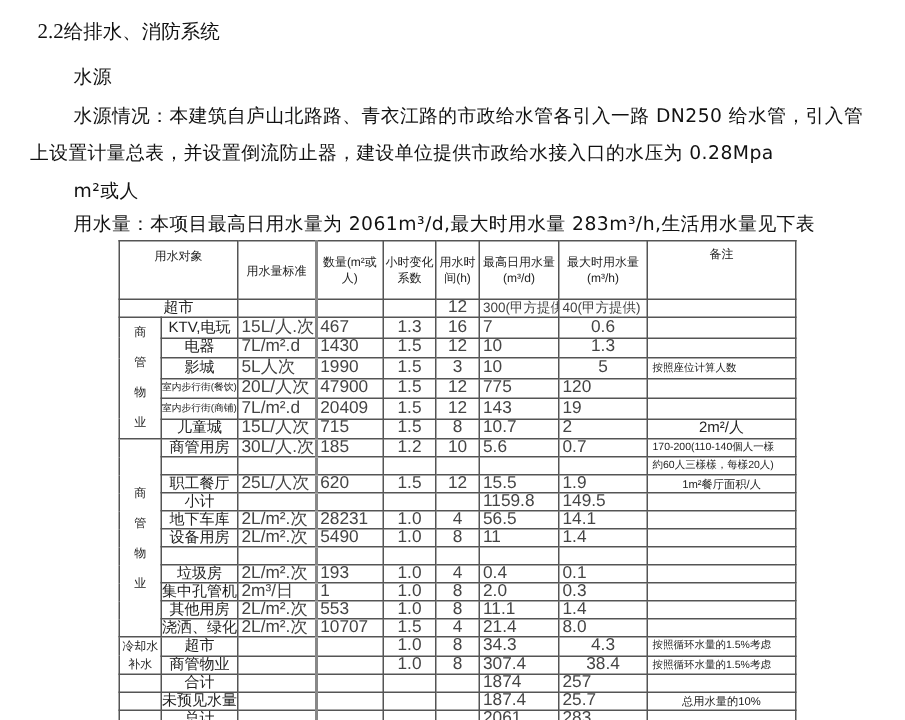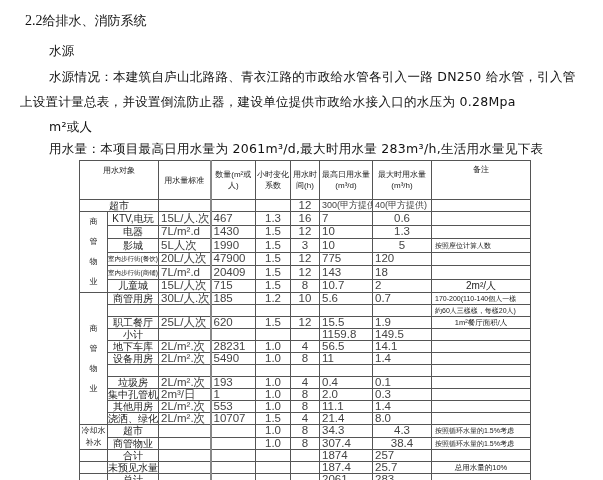--- a/index.html
+++ b/index.html
@@ -107,21 +107,21 @@
     <td class="l">120</td>
     <td class="note"></td>
   </tr>
   <tr>
     <td class="name" style="font-size:6.5px;">室内步行街(商铺)</td>
     <td class="l big">7L/m².d</td>
     <td class="l thick-v">20409</td>
     <td class="c">1.5</td>
     <td class="c">12</td>
     <td class="l">143</td>
-    <td class="l">18</td>
+    <td class="l">19</td>
     <td class="note"></td>
   </tr>
   <tr>
     <td class="name">儿童城</td>
     <td class="l big">15L/人次</td>
     <td class="l thick-v">715</td>
     <td class="c">1.5</td>
     <td class="c">8</td>
     <td class="l">10.7</td>
     <td class="l">2</td>

